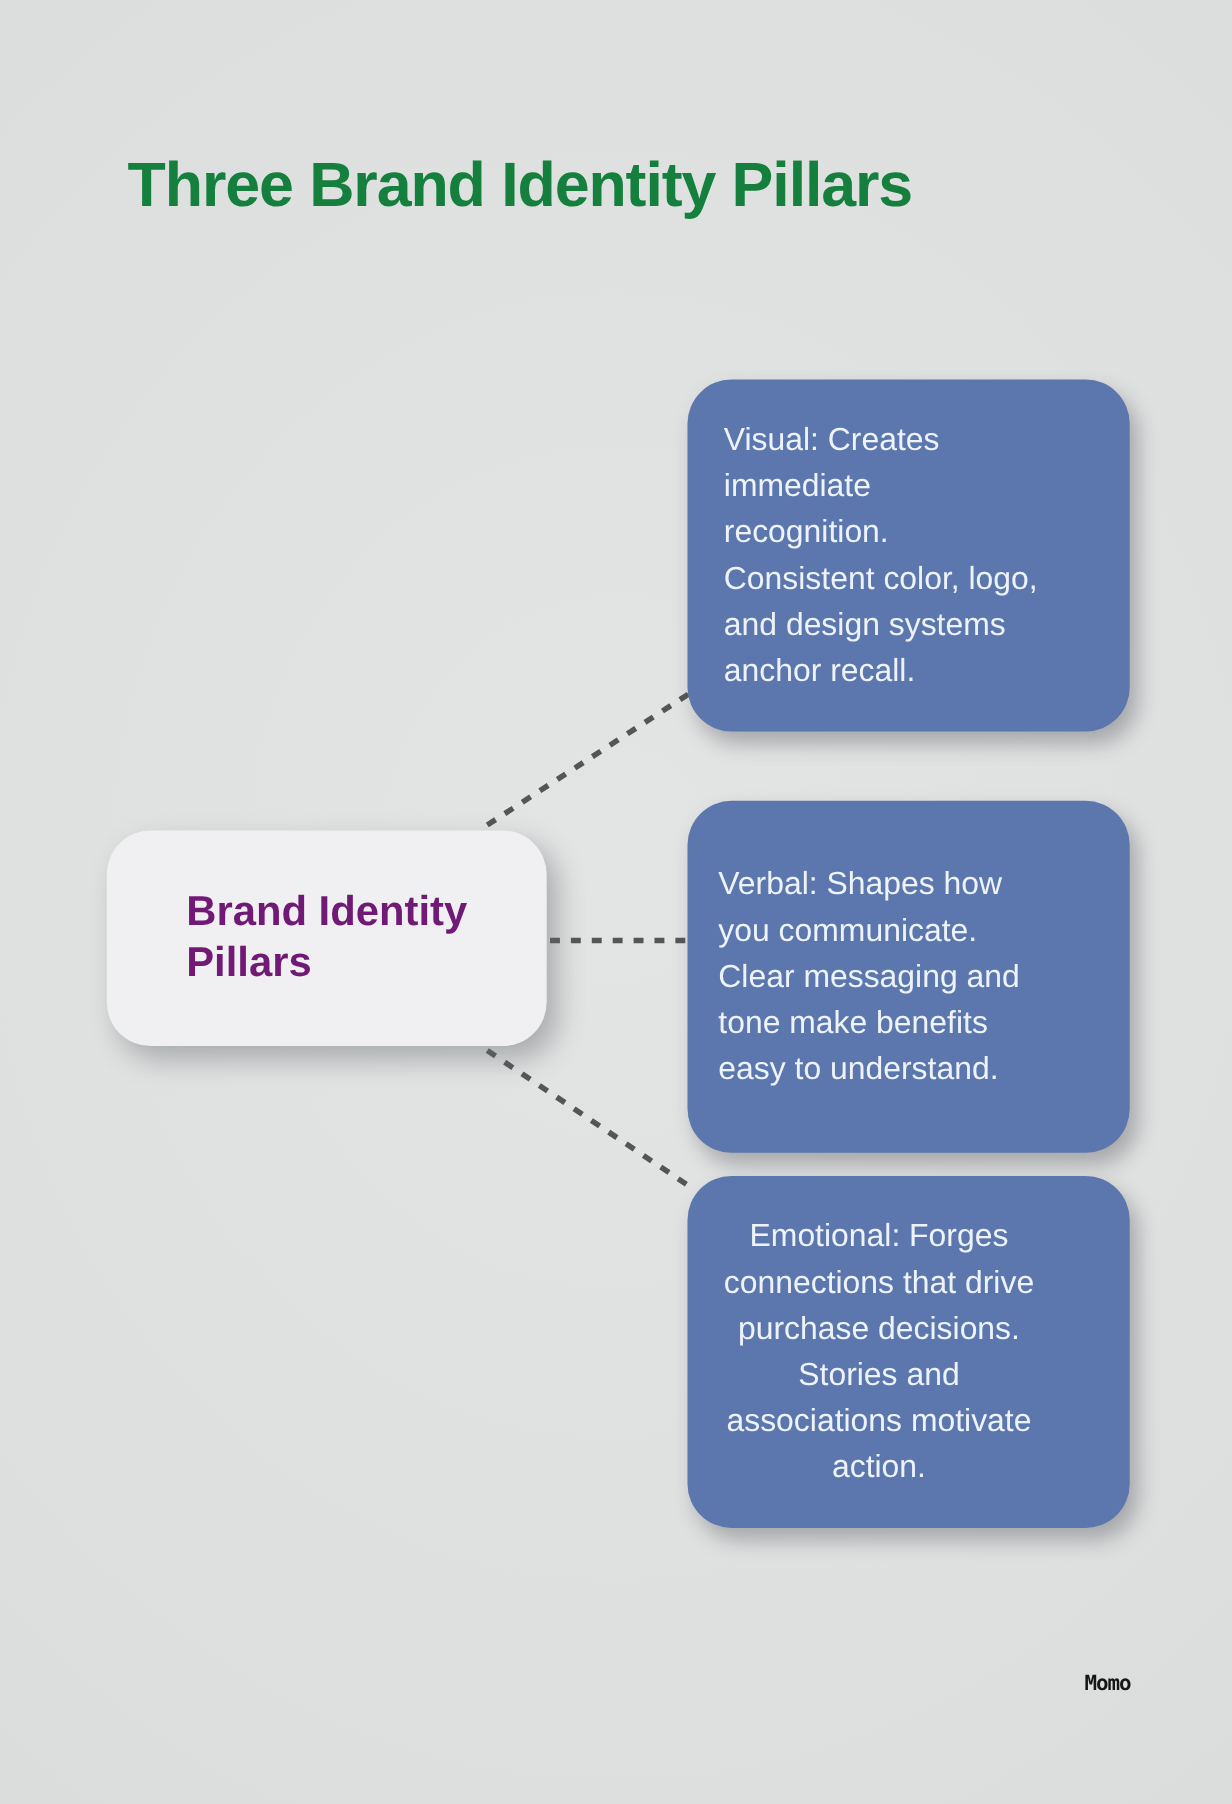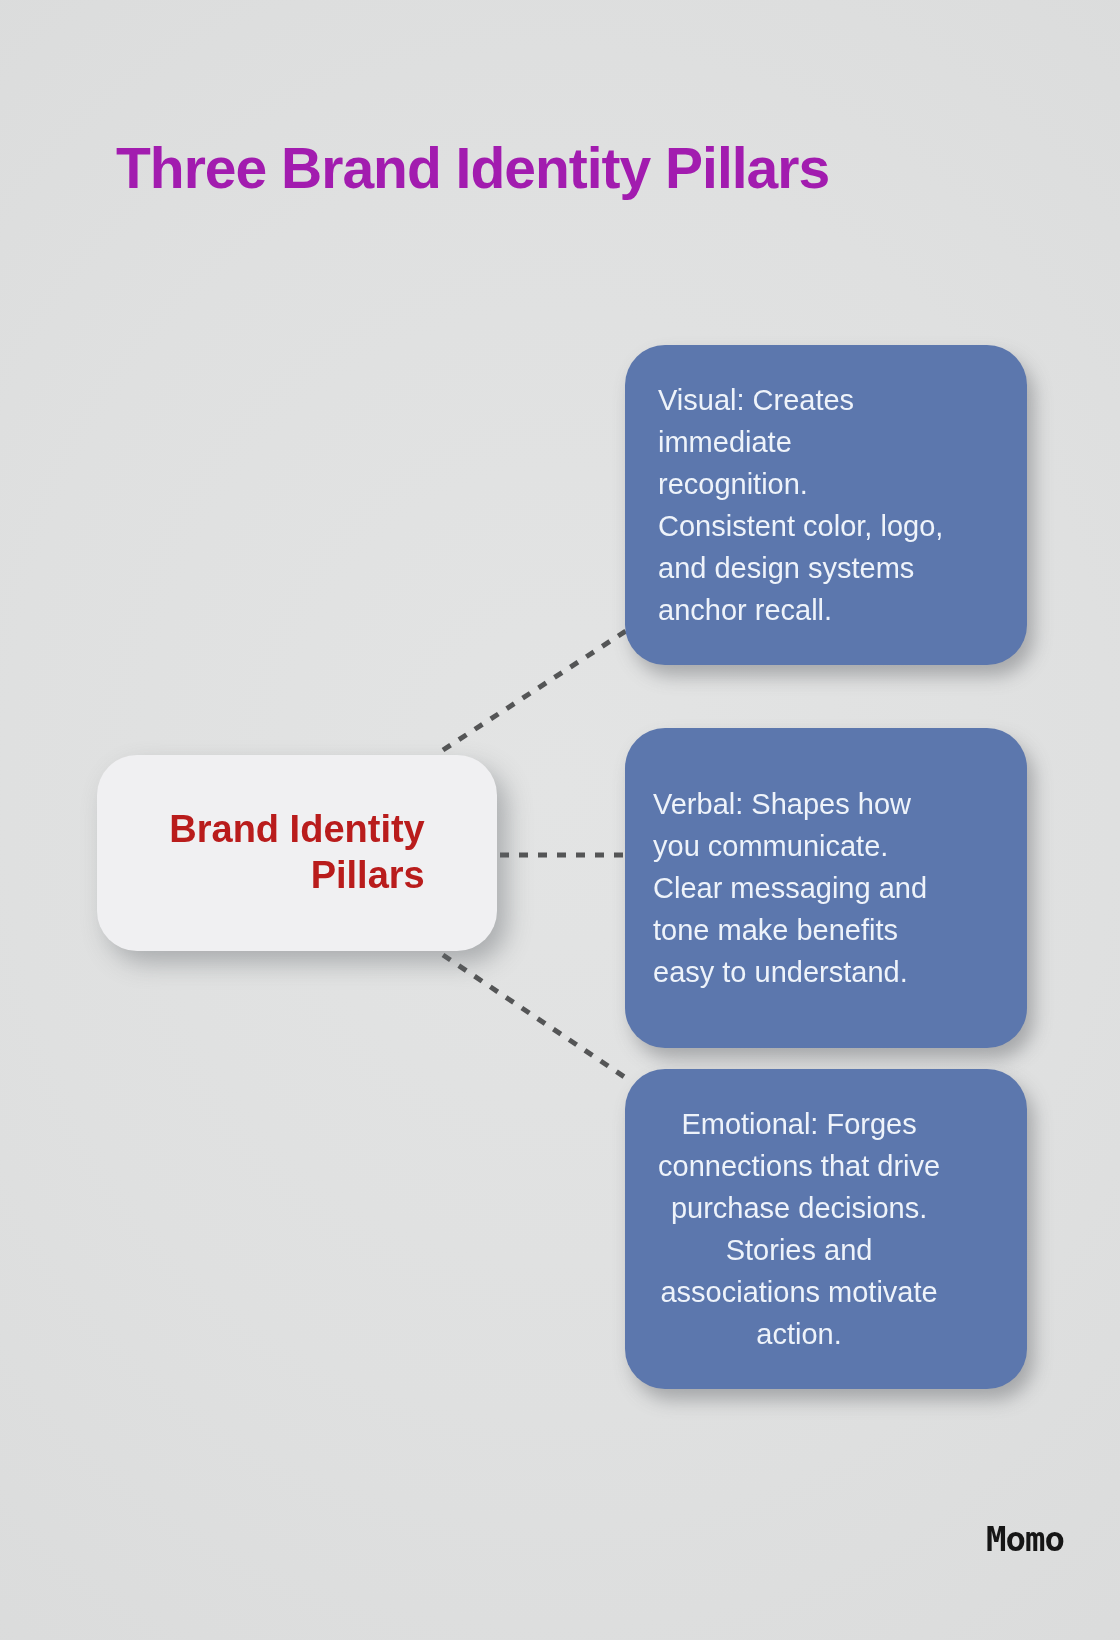--- a/index.html
+++ b/index.html
@@ -9,21 +9,21 @@
     overflow: hidden;
     font-family: "Liberation Sans", sans-serif;
     background: radial-gradient(ellipse 90% 70% at 50% 48%, #e3e4e4 0%, #dfe0e0 55%, #dadbdb 100%);
   }
   .page-title {
     position: absolute;
     left: 116px; top: 96px;
     font-size: 57px;
     font-weight: 800;
     letter-spacing: -1px;
-    color: #a21caf;
+    color: #15803d;
     line-height: 1.2;
     white-space: nowrap;
   }
   .connector-svg {
     position: absolute;
     left: 0; top: 0;
     width: 1120px; height: 1640px;
     pointer-events: none;
   }
   .center-node {
@@ -33,22 +33,22 @@
     background: #f0f0f2;
     border-radius: 40px;
     box-shadow: 10px 12px 24px rgba(105,108,112,0.45);
     display: flex;
     align-items: center;
     justify-content: center;
   }
   .center-node-label {
     font-size: 38px;
     font-weight: 700;
-    color: #b91c1c;
-    text-align: right;
+    color: #701a75;
+    text-align: left;
     line-height: 1.2;
     white-space: pre-line;
   }
   .pillar-card {
     position: absolute;
     left: 625px;
     width: 402px;
     background: #5c77ad;
     border-radius: 40px;
     box-shadow: 7px 11px 18px rgba(88,90,95,0.42);
@@ -64,21 +64,21 @@
   .pillar-text {
     font-size: 29px;
     line-height: 42px;
     color: #eef3fa;
     white-space: pre-line;
   }
   .watermark {
     position: absolute;
     left: 986px; top: 1519px;
     font-family: "DejaVu Sans Mono", monospace;
-    font-size: 34px;
+    font-size: 19px;
     font-weight: 700;
     letter-spacing: -1px;
     color: #161616;
   }
 </style>
 </head>
 <body>
 
 <div>
 

